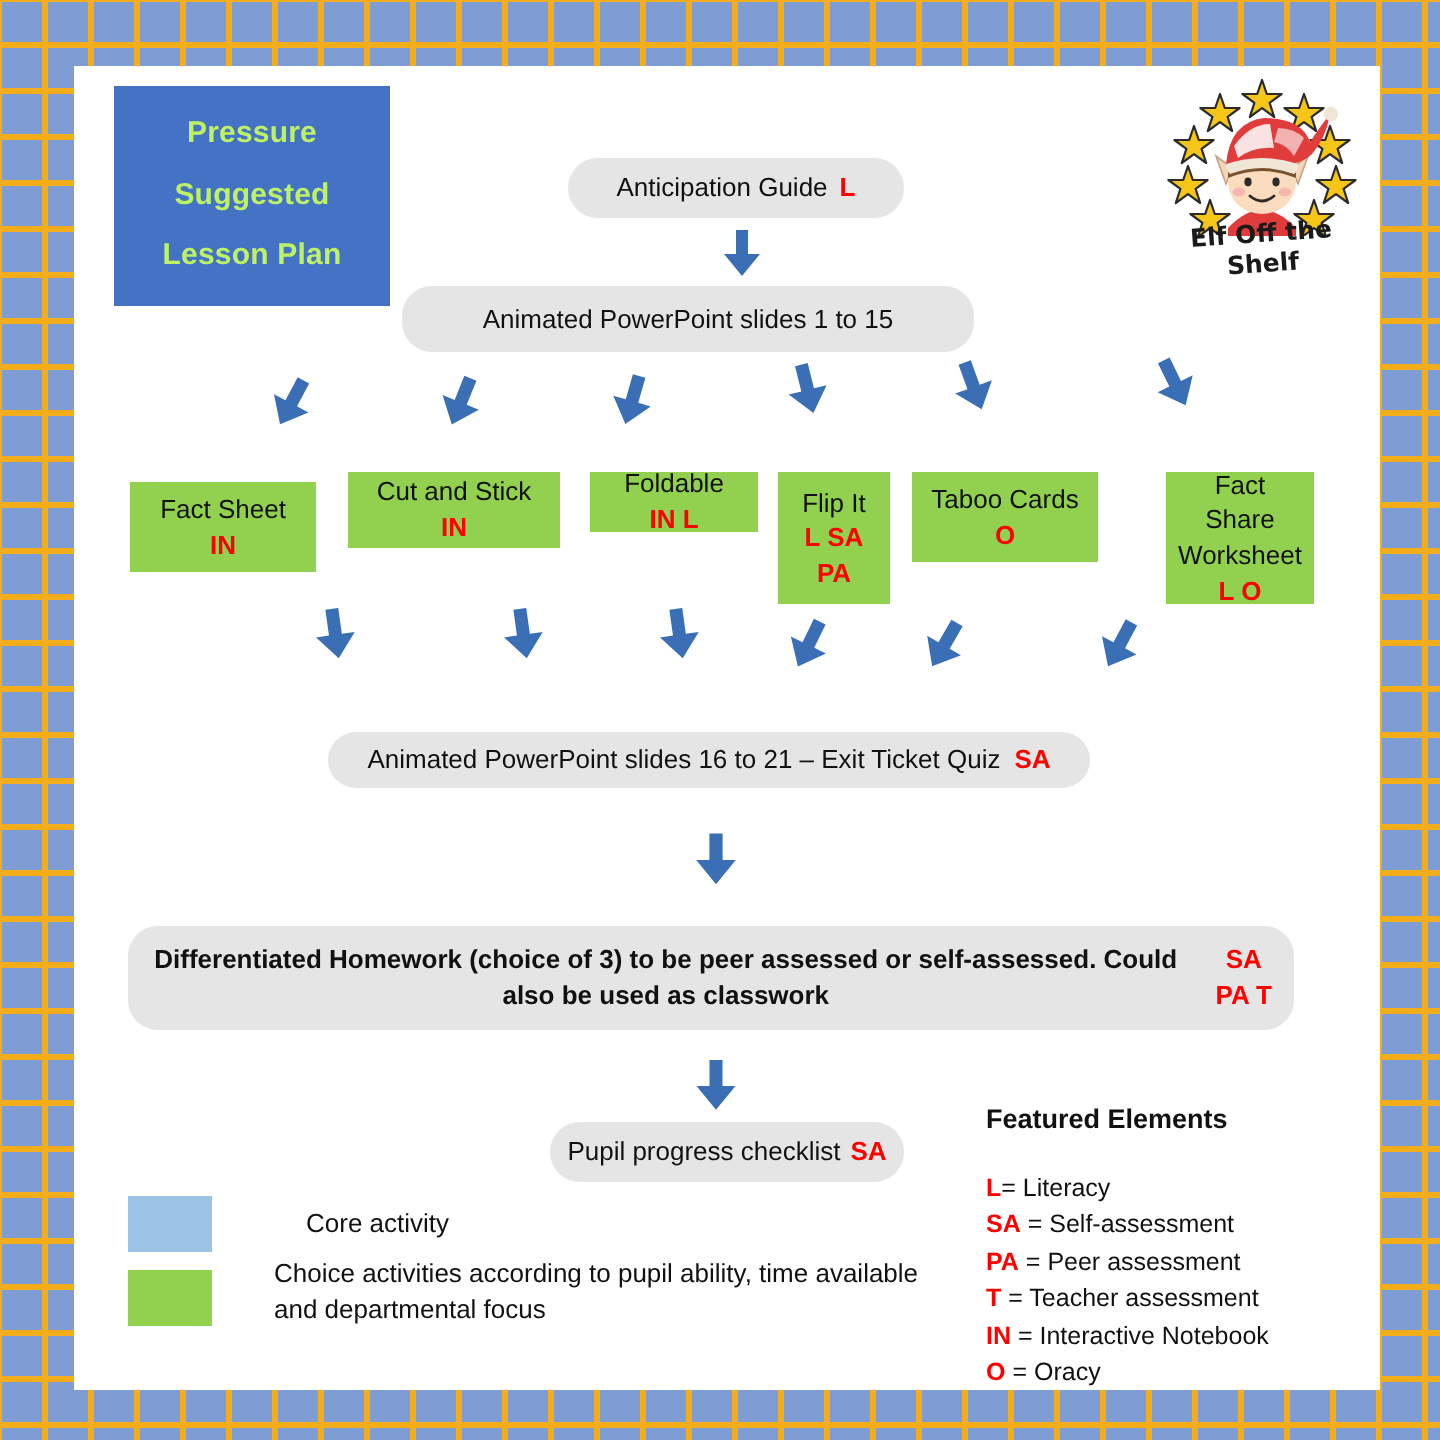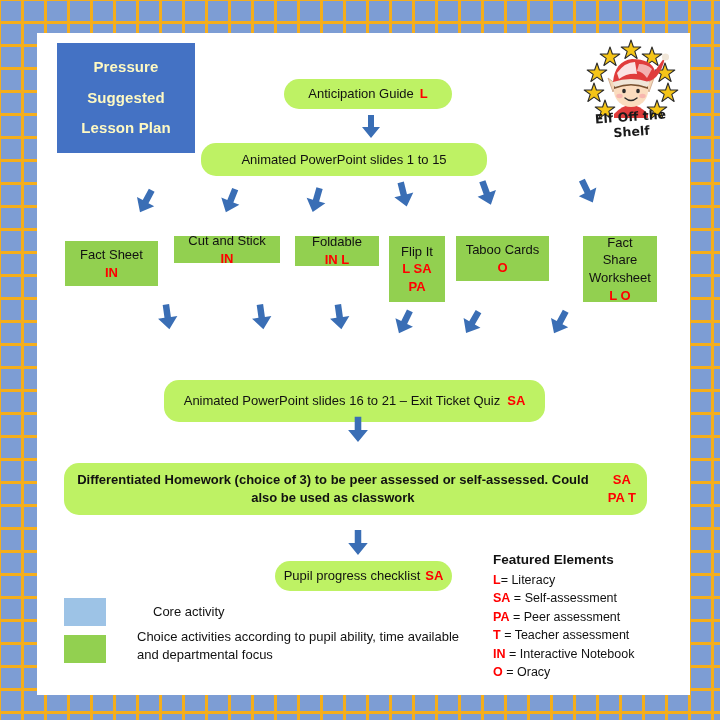--- a/index.html
+++ b/index.html
@@ -31,21 +31,21 @@
   }
 
   
   .title-box {
     position: absolute;
     left: 20px;
     top: 10px;
     width: 138px;
     height: 110px;
     background: #4472C4;
-    color: #fef9c3;
+    color: #bef264;
     font-weight: bold;
     font-size: 15px;
     display: flex;
     flex-direction: column;
     align-items: center;
     justify-content: center;
     line-height: 2.05;
     letter-spacing: .1px;
   }
 
@@ -77,38 +77,38 @@
     box-sizing: border-box;
     display: flex;
     align-items: center;
     justify-content: center;
     text-align: center;
     color: #111111;
     font-size: 13px;
     line-height: 1.35;
     padding: 3px 6px;
   }
-  .blue  { background: #bef264; border-radius: 15px; }
+  .blue  { background: #e5e5e5; border-radius: 15px; }
   .green { background: #92D050; }
   .tag   { color: #FF0000; font-weight: bold; }
 
   
   #box-anticipation   { left: 247px; top: 46px;  width: 168px; height: 30px;  }
   #box-ppt1           { left: 164px; top: 110px; width: 286px; height: 33px;  }
 
   
   #box-fact-sheet     { left: 28px;  top: 208px; width: 93px;  height: 45px; flex-direction: column; }
-  #box-cut-stick      { left: 137px; top: 203px; width: 106px; height: 27px; flex-direction: column; }
+  #box-cut-stick      { left: 137px; top: 203px; width: 106px; height: 38px; flex-direction: column; }
   #box-foldable       { left: 258px; top: 203px; width: 84px;  height: 30px; flex-direction: column; }
   #box-flip-it        { left: 352px; top: 203px; width: 56px;  height: 66px; flex-direction: column; }
   #box-taboo          { left: 419px; top: 203px; width: 93px; height: 45px; flex-direction: column; }
   #box-fact-share     { left: 546px; top: 203px; width: 74px;  height: 66px; flex-direction: column; }
 
   
-  #box-ppt2           { left: 127px; top: 347px; width: 381px; height: 42px; }
+  #box-ppt2           { left: 127px; top: 333px; width: 381px; height: 28px; }
   #box-homework       { left: 27px;  top: 430px; width: 583px; height: 52px; }
   #box-checklist      { left: 238px; top: 528px; width: 177px; height: 30px; }
 
   
   .arrow {
     position: absolute;
     width: 0; height: 0;
   }
   .arrow svg { display: block; overflow: visible; }
 
@@ -134,21 +134,21 @@
     position: absolute;
     left: 456px;
     top: 519px;
     width: 200px;
     font-size: 12.5px;
     color: #111111;
   }
   .featured-title {
     font-weight: bold;
     font-size: 13.5px;
-    margin-bottom: 4px;
+    margin-bottom: 18px;
   }
   .featured-row {
     line-height: 1.47;
     white-space: nowrap;
   }
   .featured-row .abbr {
     color: #FF0000;
     font-weight: bold;
   }
 </style>

